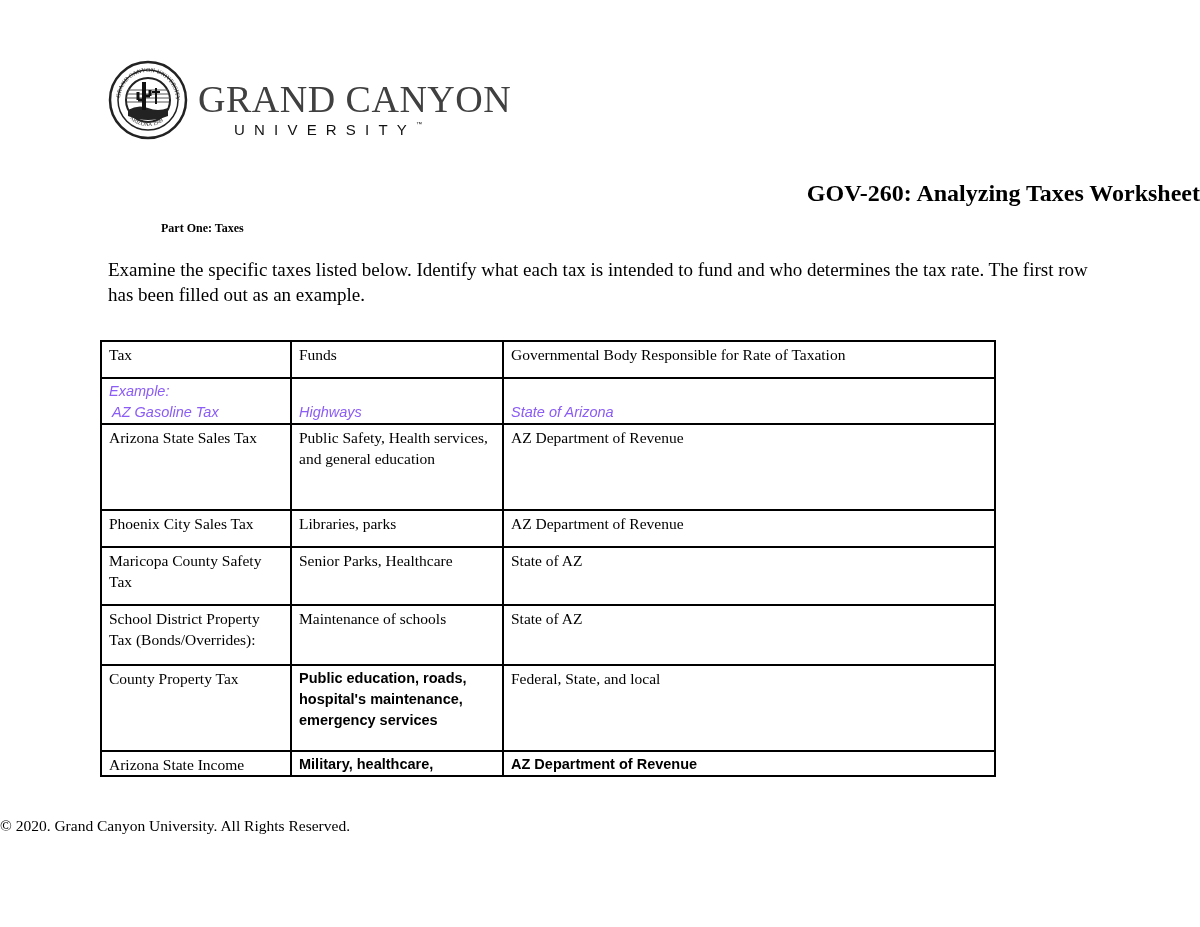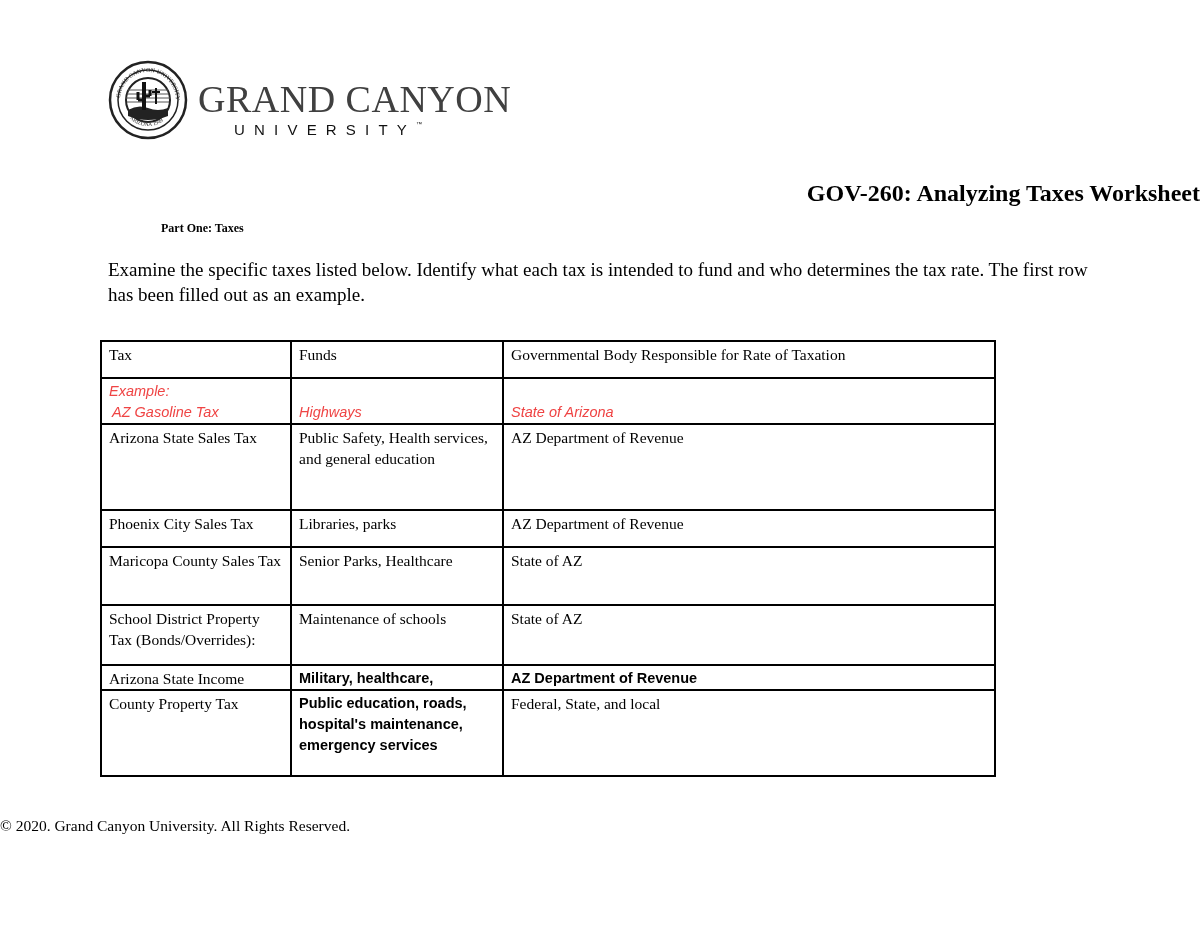--- a/index.html
+++ b/index.html
@@ -11,21 +11,21 @@
     .wm-bottom { font-family: "Liberation Sans", sans-serif; font-size: 15px; letter-spacing: 9.2px; margin-top: 3px; margin-left: 36px; color: #111; white-space: nowrap; }
     .wm-bottom sup { font-size: 6px; letter-spacing: 0; vertical-align: top; }
     .title { position: absolute; left: 0; width: 1200px; top: 180px; text-align: right; font-weight: bold; font-size: 24px; }
     .part { position: absolute; left: 121px; top: 221px; font-weight: bold; font-size: 12px; margin-left: 40px; }
     .instr { position: absolute; left: 108px; top: 257px; width: 990px; font-size: 19px; line-height: 25px; }
     table.tax { position: absolute; left: 100px; top: 311px; width: 894px; border-collapse: collapse; table-layout: fixed; font-size: 15.5px; margin-top: 29px; }
     table.tax td { border: 2px solid #000; vertical-align: top; padding: 2px 7px 0 7px; line-height: 21px; }
     table.tax col.c1 { width: 190px; }
     table.tax col.c2 { width: 212px; }
     table.tax col.c3 { width: 492px; }
-    .red { color: #ef4444; font-family: "Liberation Sans", "DejaVu Sans", sans-serif; font-style: italic; font-size: 14.5px; }
+    .red { color: #8b5cf6; font-family: "Liberation Sans", "DejaVu Sans", sans-serif; font-style: italic; font-size: 14.5px; }
     .ex td { vertical-align: bottom !important; padding-bottom: 0 !important; }
     .ex td:first-child { vertical-align: top !important; }
     .sansb { font-family: "Liberation Sans", "DejaVu Sans", sans-serif; font-weight: bold; font-size: 14.5px; line-height: 22px; }
     .footer { position: absolute; left: 0; width: 1200px; top: 817px; text-align: left; font-size: 15.5px; }
   </style>
 </head>
 <body>
 
 <div class="logo">
   <svg class="seal" viewBox="0 0 80 80">
@@ -82,35 +82,35 @@
     <td>Arizona State Sales Tax</td>
     <td>Public Safety, Health services, and general education</td>
     <td>AZ Department of Revenue</td>
   </tr>
   <tr style="height:37px">
     <td>Phoenix City Sales Tax</td>
     <td>Libraries, parks</td>
     <td>AZ Department of Revenue</td>
   </tr>
   <tr style="height:58px">
-    <td>Maricopa County Sales Tax</td>
+    <td>Maricopa County Safety Tax</td>
     <td>Senior Parks, Healthcare</td>
     <td>State of AZ</td>
   </tr>
   <tr style="height:60px">
     <td>School District Property Tax (Bonds/Overrides):</td>
     <td>Maintenance of schools</td>
     <td>State of AZ</td>
   </tr>
+  <tr style="height:86px">
+    <td>County Property Tax</td>
+    <td class="sansb">Public education, roads, hospital's maintenance, emergency services</td>
+    <td>Federal, State, and local</td>
+  </tr>
   <tr style="height:22px">
     <td>Arizona State Income</td>
     <td class="sansb">Military, healthcare,</td>
     <td class="sansb">AZ Department of Revenue</td>
-  </tr>
-  <tr style="height:86px">
-    <td>County Property Tax</td>
-    <td class="sansb">Public education, roads, hospital's maintenance, emergency services</td>
-    <td>Federal, State, and local</td>
   </tr>
 </tbody>
   </table>
 
 <div class="footer">© 2020. Grand Canyon University. All Rights Reserved.</div>
 
 </body></html>

